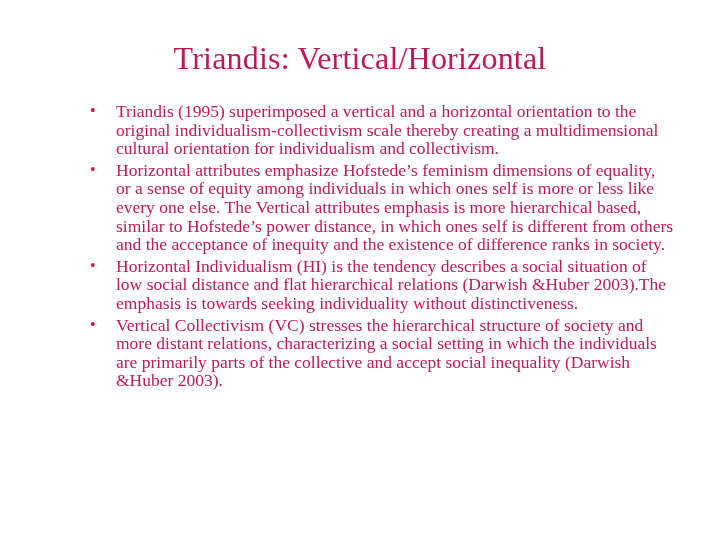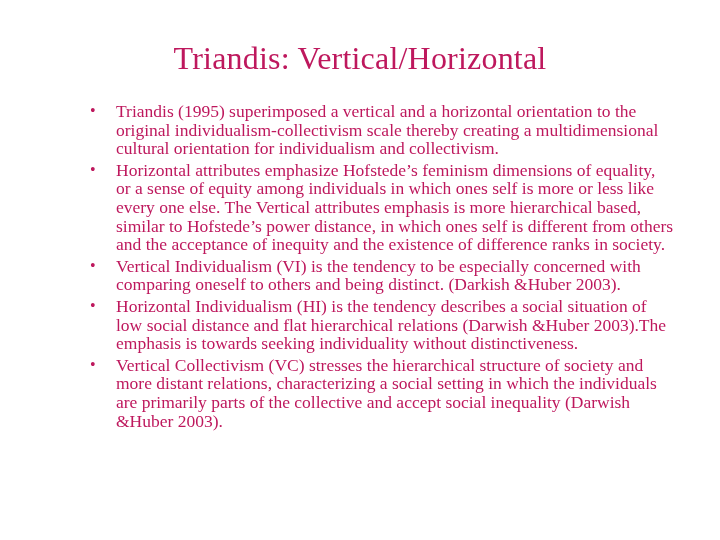--- a/index.html
+++ b/index.html
@@ -55,17 +55,16 @@
 </style>
 </head>
 <body>
 
 <div class="slide">
   <h1 class="slide-title">Triandis: Vertical/Horizontal</h1>
 
   <ul class="bullet-list">
     <li class="bullet-item">Triandis (1995) superimposed a vertical and a horizontal orientation to the original individualism-collectivism scale thereby creating a multidimensional cultural orientation for individualism and collectivism.</li>
     <li class="bullet-item">Horizontal attributes emphasize Hofstede’s feminism dimensions of equality, or a sense of equity among individuals in which ones self is more or less like every one else. The Vertical attributes emphasis is more hierarchical based, similar to Hofstede’s power distance, in which ones self is different from others and the acceptance of inequity and the existence of difference ranks in society.</li>
-    <li class="bullet-item">Vertical Individualism (VI) is the tendency to be especially concerned with comparing oneself to others and being distinct. (Darkish &amp;Huber 2003).</li>
     <li class="bullet-item">Horizontal Individualism (HI) is the tendency describes a social situation of low social distance and flat hierarchical relations (Darwish &amp;Huber 2003).The emphasis is towards seeking individuality without distinctiveness.</li>
     <li class="bullet-item">Vertical Collectivism (VC) stresses the hierarchical structure of society and more distant relations, characterizing a social setting in which the individuals are primarily parts of the collective and accept social inequality (Darwish &amp;Huber 2003).</li>
   </ul>
 </div>
 
 </body></html>

